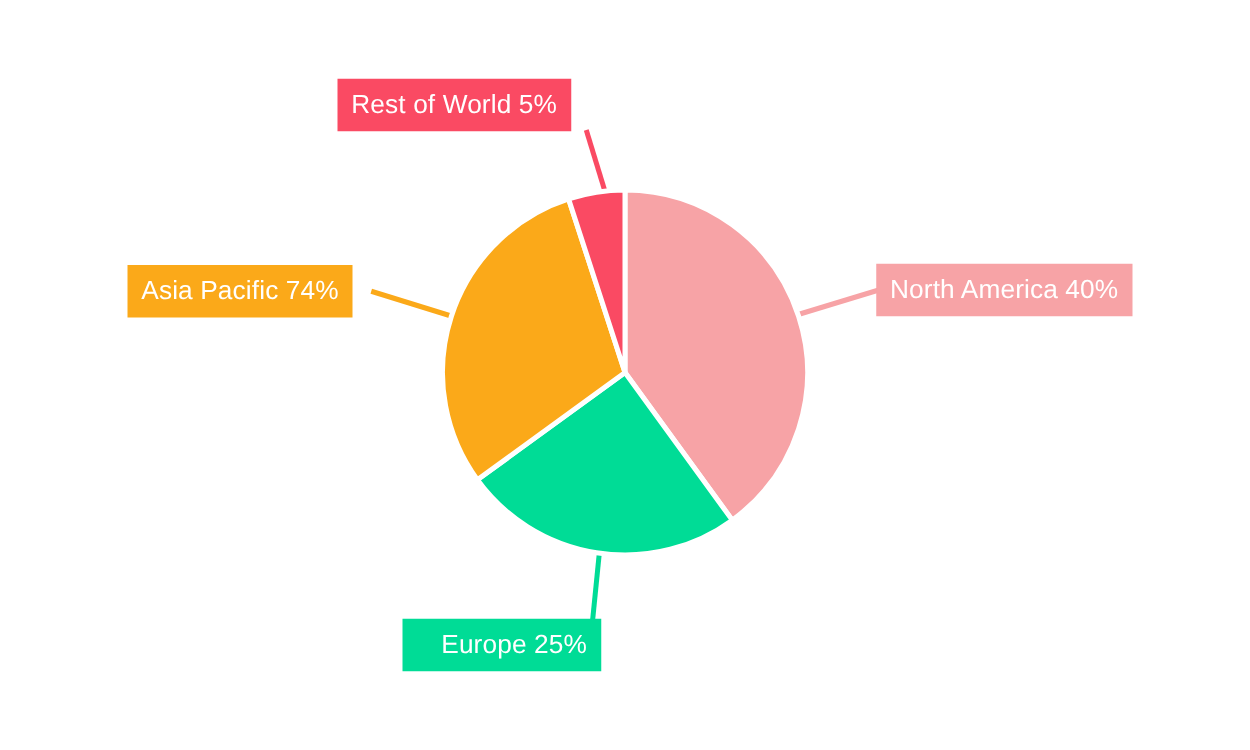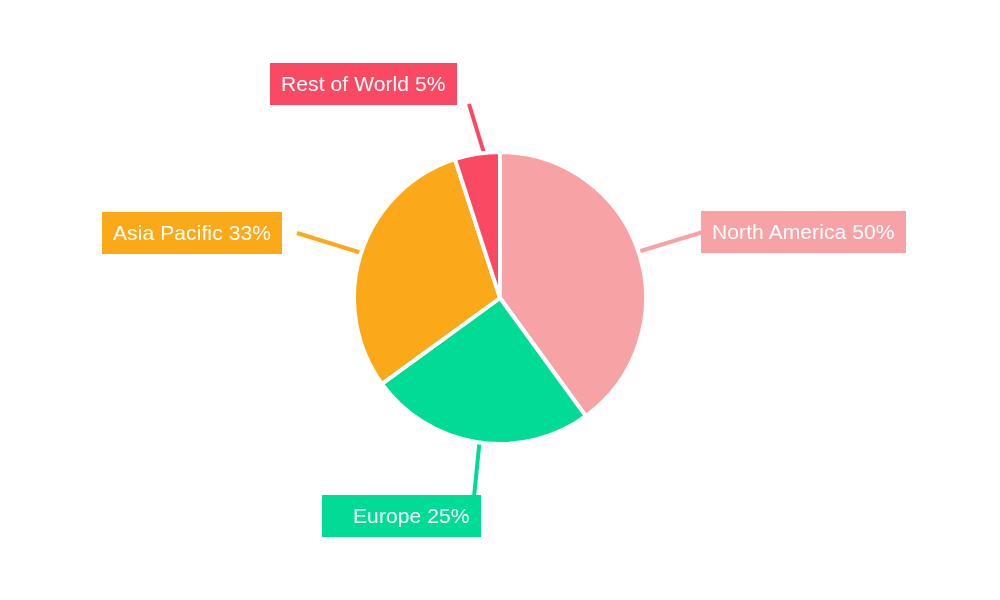--- a/index.html
+++ b/index.html
@@ -61,28 +61,28 @@
 
     <g>
       <path d="M 500 298 L 500.00 152.00 A 146 146 0 0 1 585.82 416.12 Z" fill="#f7a3a6" stroke="#ffffff" stroke-width="4" stroke-linejoin="round"></path>
       <path d="M 500 298 L 585.82 416.12 A 146 146 0 0 1 381.88 383.82 Z" fill="#00dc96" stroke="#ffffff" stroke-width="4" stroke-linejoin="round"></path>
       <path d="M 500 298 L 381.88 383.82 A 146 146 0 0 1 454.88 159.15 Z" fill="#fba919" stroke="#ffffff" stroke-width="4" stroke-linejoin="round"></path>
       <path d="M 500 298 L 454.88 159.15 A 146 146 0 0 1 500.00 152.00 Z" fill="#fa4a63" stroke="#ffffff" stroke-width="4" stroke-linejoin="round"></path>
     </g>
   </svg>
 
   <div class="pie-label" style="left:701px; top:211px; background:#f7a3a6;">
-    <span>North America 50%</span>
+    <span>North America 40%</span>
   </div>
 
   <div class="pie-label" style="left:322px; top:495px; background:#00dc96;padding-left:31px;">
     <span>Europe 25%</span>
   </div>
 
   <div class="pie-label" style="left:102px; top:212px; background:#fba919;">
-    <span>Asia Pacific 33%</span>
+    <span>Asia Pacific 74%</span>
   </div>
 
   <div class="pie-label" style="left:270px; top:63px; background:#fa4a63;">
     <span>Rest of World 5%</span>
   </div>
 
 </div>
 
 </body></html>

